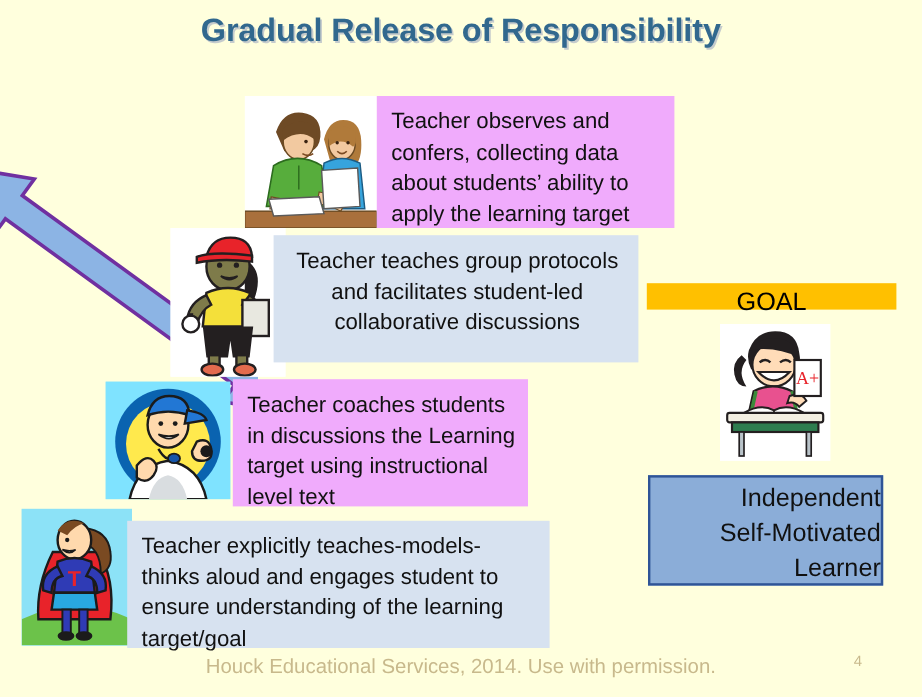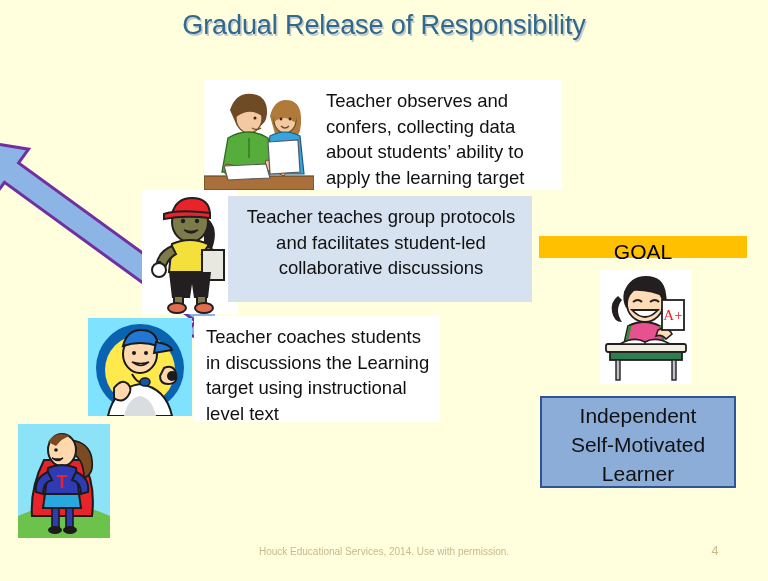--- a/index.html
+++ b/index.html
@@ -23,21 +23,21 @@
   }
 
   
   .title-block {
     position: absolute;
     left: 0;
     top: 8px;
     width: 768px;
     text-align: center;
     color: #31688e;
-    font-weight: normal;
+    font-weight: bold;
     font-size: 27px;
     line-height: 34px;
     letter-spacing: -0.1px;
     text-shadow: 1.5px 1.5px 0 rgba(150,160,190,0.55);
   }
   .title-line { display: block; white-space: nowrap; }
 
   
   .arrow-wrap {
     position: absolute;
@@ -49,21 +49,21 @@
 
   
   .tbox {
     position: absolute;
     color: #111111;
     font-size: 18.5px;
     line-height: 25.5px;
     padding: 8px 10px 8px 12px;
     box-sizing: border-box;
   }
-  .tbox.peach { background: #ffffff; }
+  .tbox.peach { background: #f0abfc; }
   .tbox.blue  { background: #d7e2f0; }
 
   #box1 { left: 314px; top: 80px;  width: 248px; height: 110px; }
   #box2 { left: 228px; top: 196px; width: 304px; height: 106px; text-align: center; }
   #box3 { left: 194px; top: 316px; width: 246px; height: 106px; }
   #box4 { left: 106px; top: 434px; width: 352px; height: 106px; }
 
   
   #goal-banner {
     position: absolute;
@@ -82,41 +82,41 @@
     left: 540px;
     top: 396px;
     width: 196px;
     height: 92px;
     background: #8badd8;
     border: 2px solid #2f5496;
     box-sizing: border-box;
     color: #111111;
     font-size: 21px;
     line-height: 29px;
-    text-align: center;
+    text-align: right;
     padding-top: 3px;
   }
   #learner-box span { display: block; }
 
   
   .art { position: absolute; overflow: hidden; }
   #art-confer  { left: 204px; top: 80px;  width: 110px; height: 110px; background: #ffffff; }
   #art-coach1  { left: 142px; top: 190px; width: 96px;  height: 124px; background: #ffffff; }
   #art-coach2  { left: 88px;  top: 318px; width: 104px; height: 98px;  background: #7fe3ff; }
   #art-hero    { left: 18px;  top: 424px; width: 92px;  height: 114px; background: #8ce2f7; }
   #art-student { left: 600px; top: 270px; width: 92px;  height: 114px; background: #ffffff; }
 
   
   #footer-credit {
     position: absolute;
     left: 0; top: 546px;
     width: 768px;
     text-align: center;
     color: #c8b98c;
-    font-size: 10px;
+    font-size: 17px;
   }
   #page-number {
     position: absolute;
     left: 700px; top: 544px;
     width: 30px;
     text-align: center;
     color: #c8b98c;
     font-size: 12.5px;
   }
 </style>
@@ -288,17 +288,18 @@
 
   <div id="learner-box">
     <span>Independent</span>
     <span>Self-Motivated</span>
     <span>Learner</span>
   </div>
 
   <div class="tbox peach" id="box1">Teacher observes and confers, collecting data about students’ ability to apply the learning target</div>
   <div class="tbox blue" id="box2">Teacher teaches group protocols and facilitates student-led collaborative discussions</div>
   <div class="tbox peach" id="box3">Teacher coaches students in discussions the Learning target using instructional level text</div>
+  <div class="tbox blue" id="box4">Teacher explicitly teaches-models-thinks aloud and engages student to ensure understanding of the learning target/goal</div>
 
   <div id="footer-credit">Houck Educational Services, 2014. Use with permission.</div>
   <div id="page-number">4</div>
 
 </div>
 
 </body></html>

